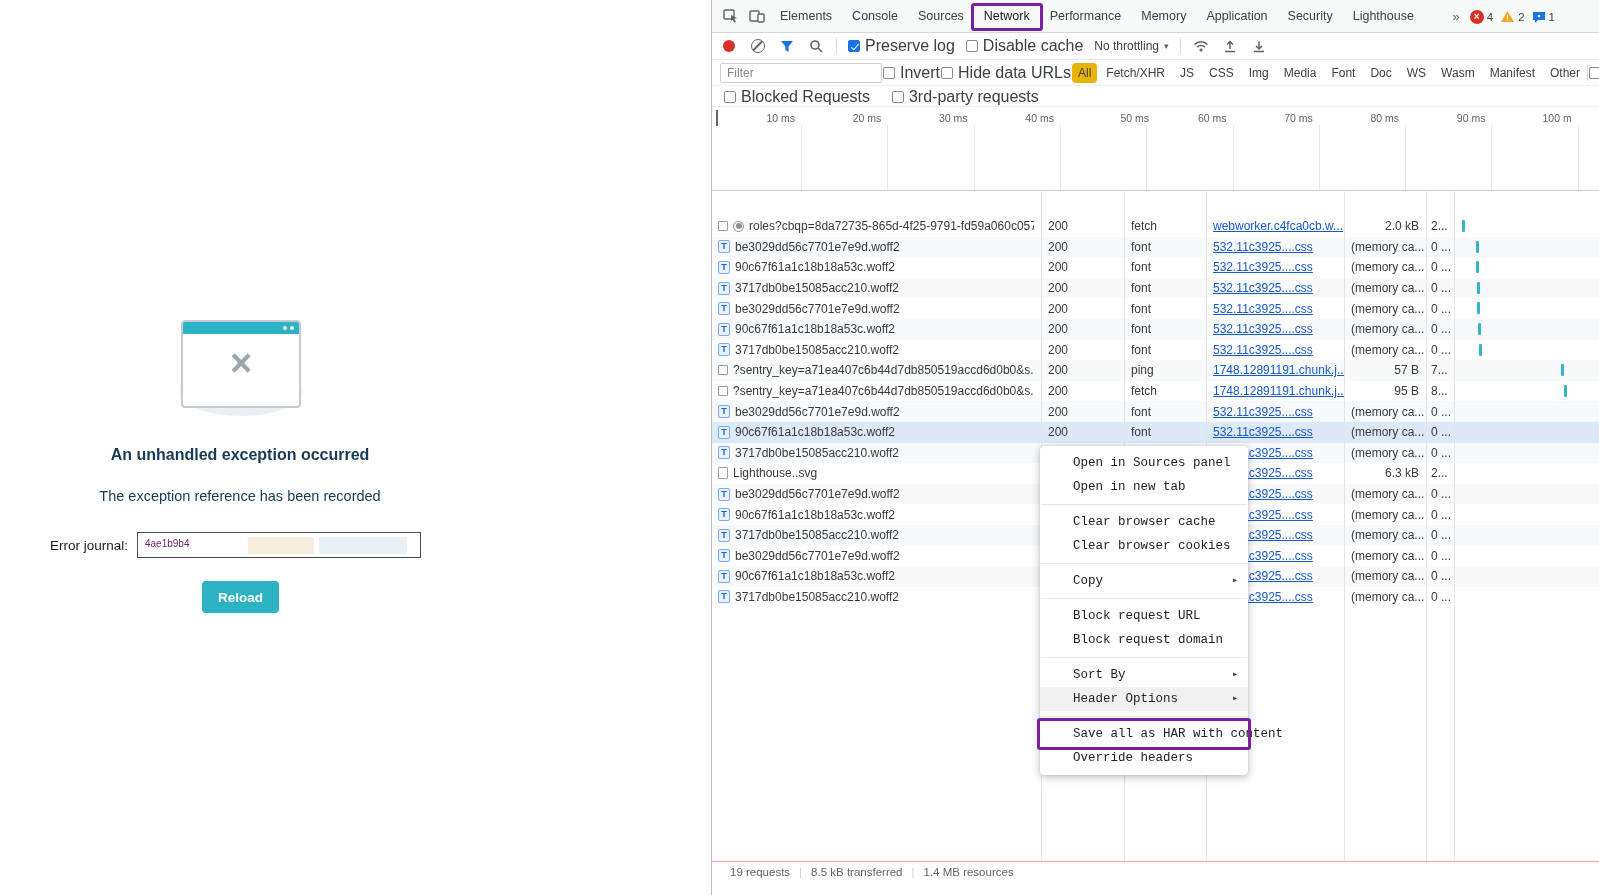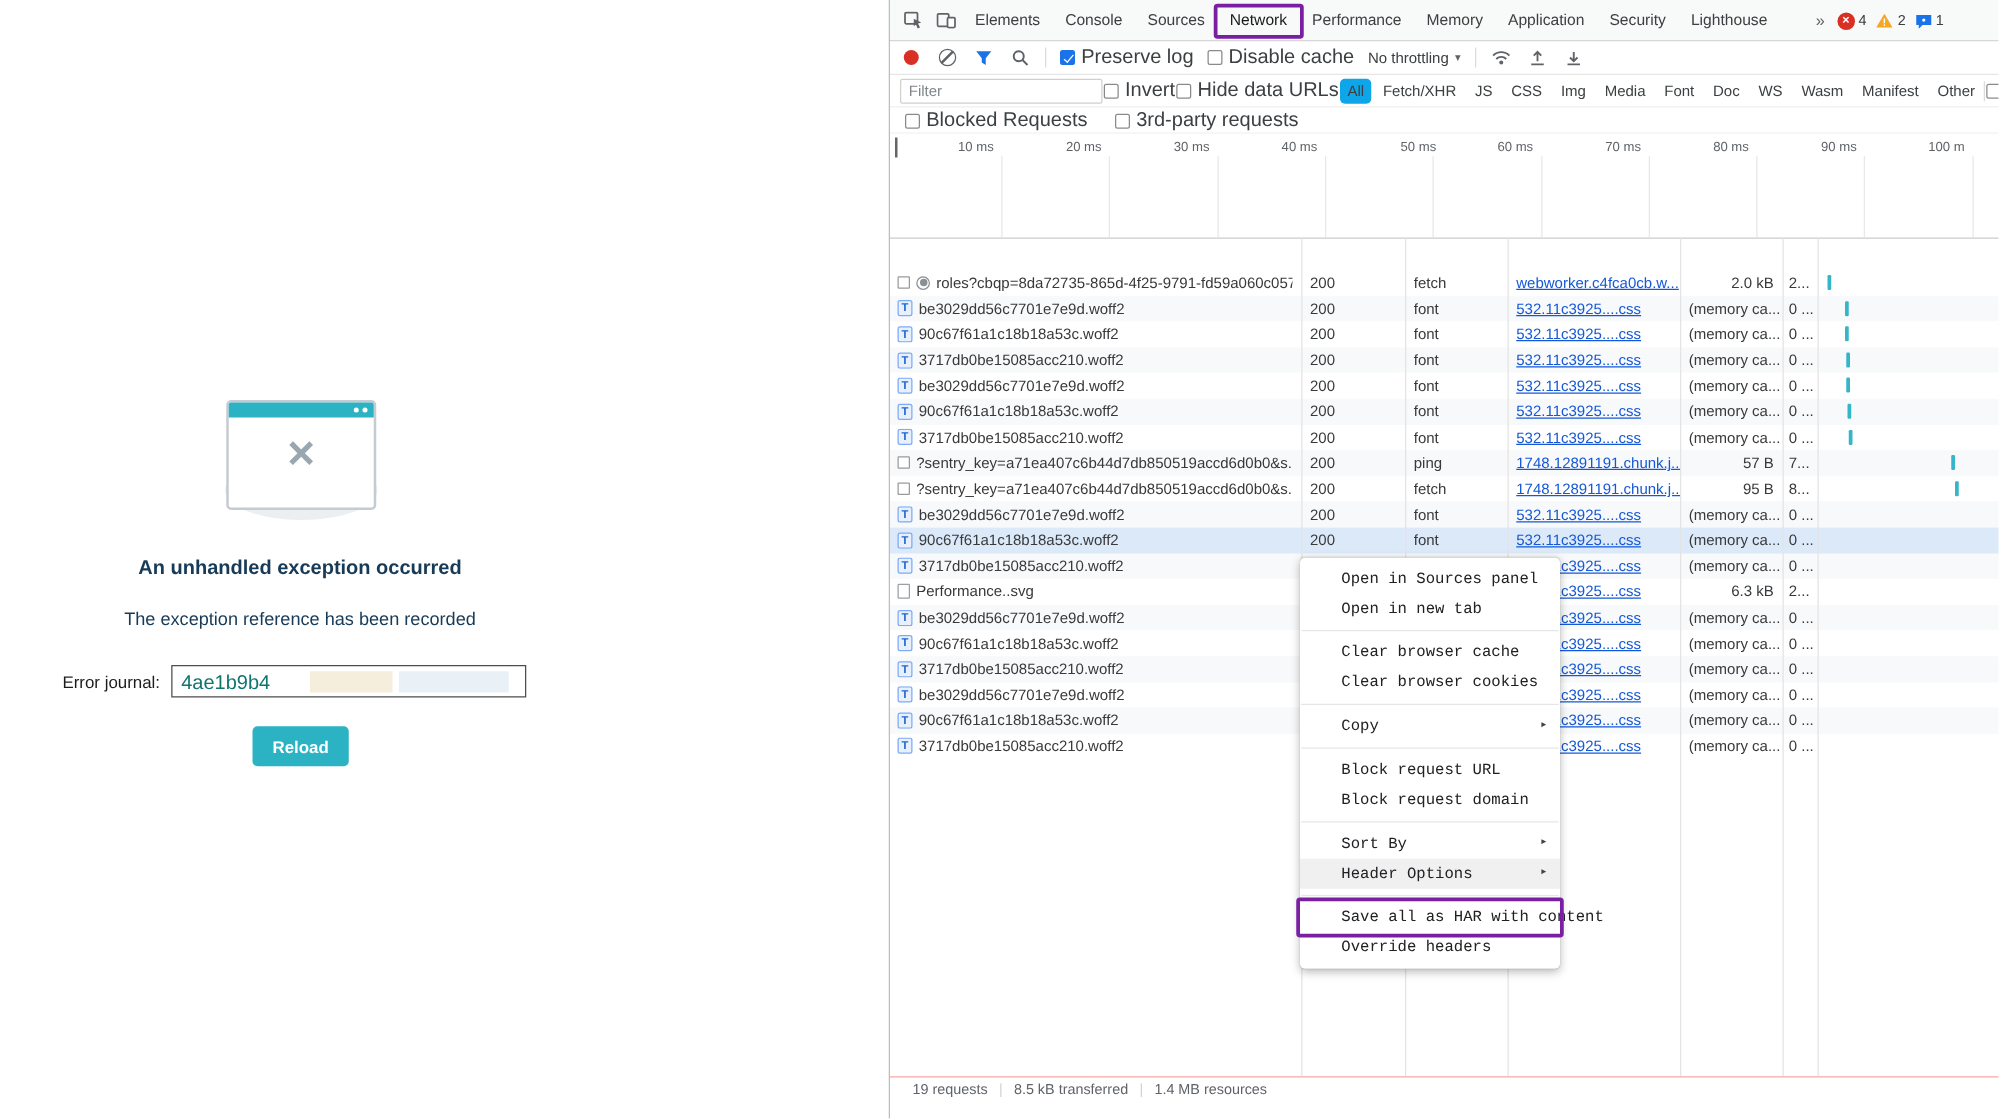--- a/index.html
+++ b/index.html
@@ -12,21 +12,21 @@
   .blob{position:absolute;left:2px;top:56px;width:122px;height:48px;background:#eceff1;border-radius:50%;}
   .win{position:absolute;left:3px;top:8px;width:116px;height:84px;background:#fff;border:2px solid #c3ccd3;border-radius:4px;}
   .titlebar{height:12px;background:#2bb3c4;border-radius:2px 2px 0 0;position:relative;}
   .tdot{position:absolute;top:4px;width:4px;height:4px;background:#fff;border-radius:50%;}
   .xmark{position:absolute;left:0;right:0;top:22px;text-align:center;font-size:38px;font-weight:bold;color:#9aa7b0;line-height:1;}
   .err-title{position:absolute;left:0;top:446px;width:480px;margin:0;text-align:center;font-size:16px;font-weight:700;color:#163a57;}
   .err-sub{position:absolute;left:0;top:488px;width:480px;margin:0;text-align:center;font-size:14.5px;color:#163a57;}
   .journal{position:absolute;left:0;top:532px;width:480px;height:26px;}
   .jlabel{position:absolute;left:30px;top:6px;width:98px;text-align:right;font-size:13.5px;color:#1c1c1c;}
   .jinput{position:absolute;left:137px;top:0;width:284px;height:26px;border:1px solid #4d4d4d;background:#fff;box-sizing:border-box;}
-  .jval{position:absolute;left:7px;top:5px;font-size:16px;color:#0f766e;}
+  .jval{position:absolute;left:7px;top:5px;font-size:10px;color:#701a75;}
   .hl{position:absolute;top:4px;height:17px;}
   .hl1{left:110px;width:66px;background:#f5eedd;}
   .hl2{left:181px;width:88px;background:#e9f1f7;}
   .reload-btn{position:absolute;left:202px;top:581px;width:77px;height:32px;background:#2bb3c4;color:#fff;font-weight:700;font-size:13.5px;border:none;border-radius:4px;cursor:pointer;font-family:inherit;}
 
   
   .devtools{position:absolute;left:711px;top:0;width:888px;height:895px;border-left:1px solid #bdbdbd;background:#fff;font-size:12px;color:#333;box-sizing:border-box;}
   .vsep{width:1px;height:16px;background:#dcdcdc;flex:none;}
 
   .tabbar{position:absolute;left:0;top:0;width:100%;height:33px;background:#f8f9f9;border-bottom:1px solid #d7d7d7;display:flex;align-items:center;box-sizing:border-box;padding-left:6px;}
@@ -50,21 +50,21 @@
   .cb.checked::after{content:"";position:absolute;left:3.5px;top:0.5px;width:3px;height:7px;border:solid #fff;border-width:0 1.8px 1.8px 0;transform:rotate(40deg);}
   .ck-label{font-size:16px;color:#3c4043;}
   .throttle{display:flex;align-items:center;gap:5px;color:#3c4043;cursor:pointer;white-space:nowrap;}
   .caret{font-size:9px;color:#5f6368;}
 
   .filterbar{position:absolute;left:0;top:61px;width:100%;height:25px;border-bottom:1px solid #efefef;display:flex;align-items:center;box-sizing:border-box;padding:0 8px;gap:1px;overflow:hidden;}
   .filter-input{width:148px;height:18px;border:1px solid #d0d0d0;border-radius:2px;font-size:12px;padding:0 6px;color:#333;outline:none;font-family:inherit;flex:none;}
   .filter-input::placeholder{color:#80868b;}
   .chips{display:flex;align-items:center;gap:3px;}
   .chip{padding:3px 6px;border-radius:4px;color:#3c4043;white-space:nowrap;cursor:pointer;}
-  .chip.active{background:#0ea5e9;}
+  .chip.active{background:#eab308;}
 
   .filterbar2{position:absolute;left:0;top:87px;width:100%;height:20px;border-bottom:1px solid #efefef;display:flex;align-items:center;box-sizing:border-box;padding:0 12px;gap:22px;}
 
   .timeline{position:absolute;left:0;top:107px;width:100%;height:83px;border-bottom:1px solid #ccc;background:#fff;overflow:hidden;}
   .tl-line{position:absolute;top:18px;bottom:0;width:1px;background:#e8e8e8;}
   .tl-label{position:absolute;top:5px;width:62px;text-align:right;font-size:10.5px;color:#5f6368;white-space:nowrap;}
   .tl-tick0{position:absolute;left:4px;top:3px;width:2px;height:16px;background:#666;}
 
   .net-header{position:absolute;left:0;top:190px;width:888px;height:22px;background:#f6f6f6;border-bottom:1px solid #d0d0d0;display:grid;grid-template-columns:329px 83px 82px 138px 82px 28px 146px;align-items:center;color:#3c4043;box-sizing:border-box;}
   .hc{padding:0 7px;overflow:hidden;white-space:nowrap;cursor:pointer;}
@@ -464,21 +464,21 @@
           <div class="cell">200</div>
           <div class="cell">font</div>
           <div class="cell"><span class="lnk">532.11c3925....css</span></div>
           <div class="cell size">(memory ca...</div>
           <div class="cell time">0 ...</div>
           <div class="cell wf"></div>
         </div>
         <div class="net-row">
           <div class="cell name">
             <span class="ficon-doc"></span>
-            <span class="nm">Performance..svg</span>
+            <span class="nm">Lighthouse..svg</span>
           </div>
           <div class="cell">200</div>
           <div class="cell"></div>
           <div class="cell"><span class="lnk">532.11c3925....css</span></div>
           <div class="cell size">6.3 kB</div>
           <div class="cell time">2...</div>
           <div class="cell wf"></div>
         </div>
         <div class="net-row">
           <div class="cell name">

